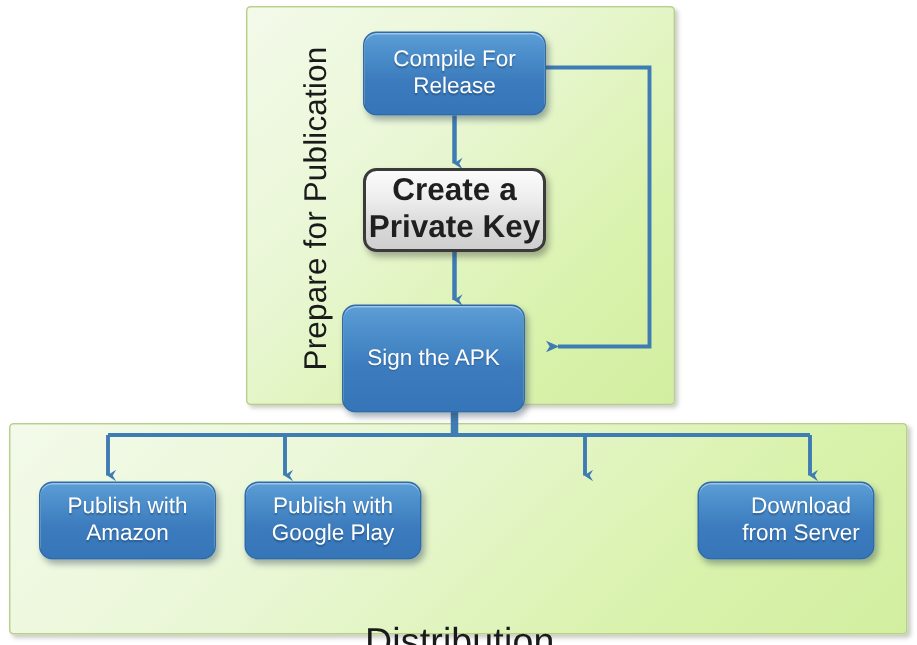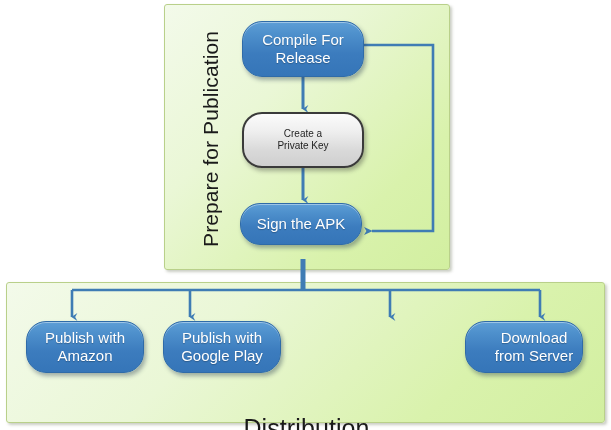--- a/index.html
+++ b/index.html
@@ -66,44 +66,45 @@
   }
 
   
   .node {
     position: absolute;
     box-sizing: border-box;
     display: flex;
     align-items: center;
     justify-content: center;
     text-align: center;
-    border-radius: 20px;
+    border-radius: 9px;
     line-height: 1.18;
     white-space: pre-line;
   }
   .node.blue {
     background: linear-gradient(180deg, #5d9ed6 0%, #4e90cc 22%, #3c7cbe 58%, #3575b8 100%);
     border: 1px solid #2f6ba8;
     color: #ffffff;
     font-size: 15px;
     box-shadow: 2px 3px 4px rgba(40,60,80,0.40),
                 inset 0 1px 0 rgba(255,255,255,0.40);
     text-shadow: 0 1px 1px rgba(0,0,0,0.25);
   }
   .node.gray {
     background: linear-gradient(180deg, #fbfbfb 0%, #eeeeee 35%, #d9d9d9 70%, #cfcfcf 100%);
     border: 2px solid #3a3a3a;
     color: #1f1f1f;
-    font-size: 10px;
+    font-size: 21px;
     box-shadow: 2px 3px 4px rgba(40,40,40,0.35);
+    font-weight: bold;
   }
 
   #node-compile      { left: 242px; top: 21px;  width: 122px; height: 56px; }
   #node-privatekey   { left: 242px; top: 112px; width: 122px; height: 56px; }
-  #node-signapk      { left: 240px; top: 203px; width: 122px; height: 42px; }
+  #node-signapk      { left: 228px; top: 203px; width: 122px; height: 72px; }
 
   #node-amazon       { left: 26px;  top: 321px; width: 118px; height: 52px; }
   #node-googleplay   { left: 163px; top: 321px; width: 118px; height: 52px; }
   #node-email        { left: 328px; top: 321px; width: 118px; height: 52px; }
   #node-download     { left: 465px; top: 321px; width: 118px; height: 52px; padding-left: 20px; }
 
   
   #connectors {
     position: absolute;
     left: 0;

